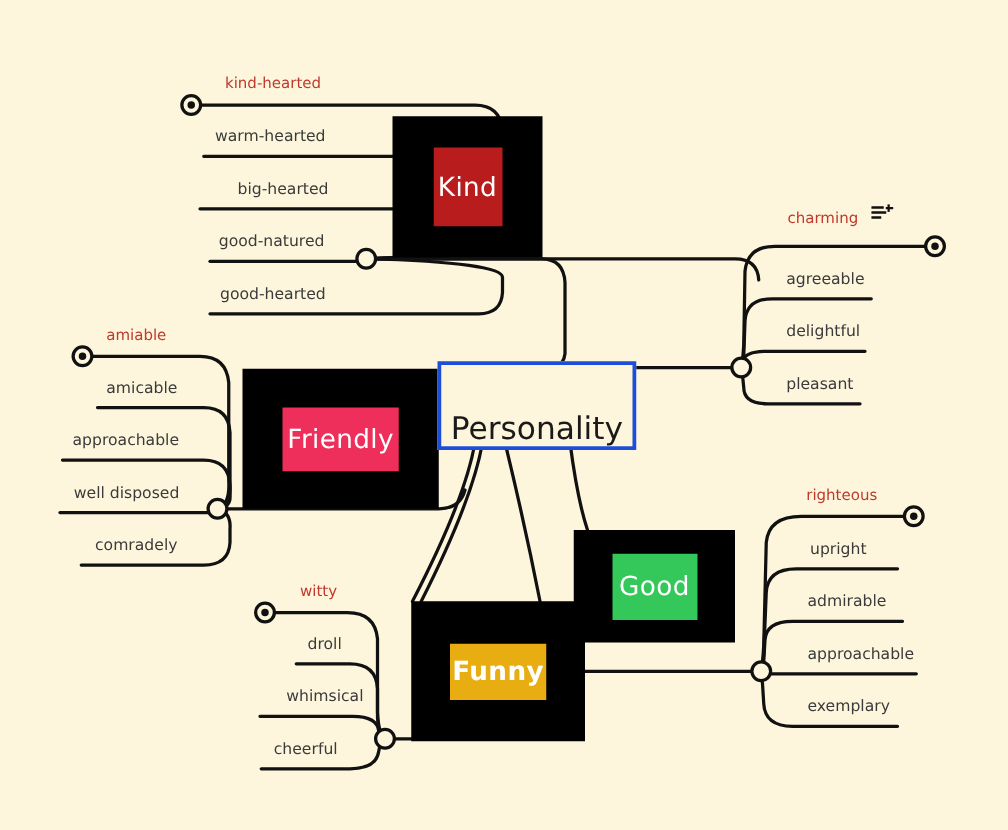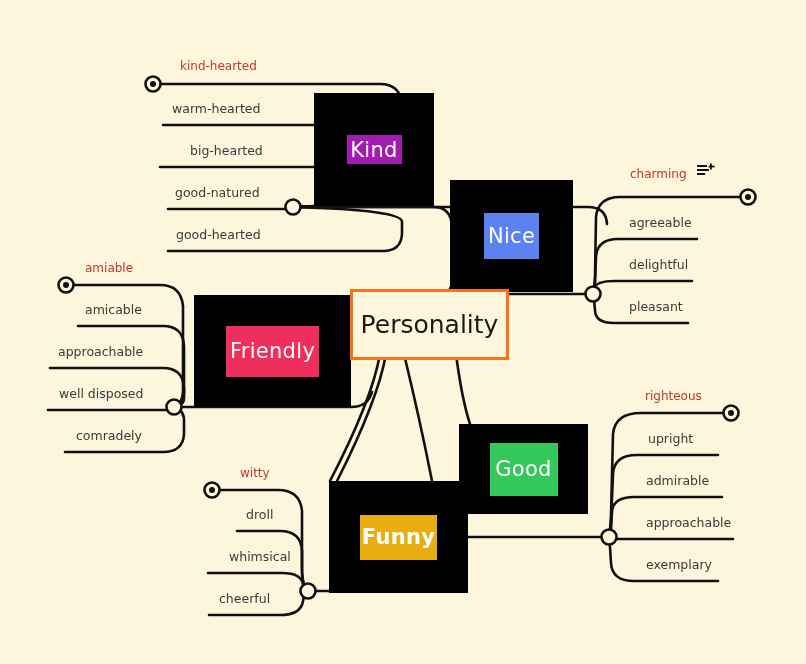--- a/index.html
+++ b/index.html
@@ -42,23 +42,23 @@
     letter-spacing: 0.3px;
     display: flex;
     align-items: center;
     justify-content: center;
     white-space: nowrap;
   }
   
   .root {
     position: absolute;
     background: #fdf6dc;
-    border: 3px solid #f97316;
+    border: 3px solid #1d4ed8;
     display: flex;
-    align-items: center;
+    align-items: flex-end;
     justify-content: center;
   }
   .root-label {
     font-family: "DejaVu Sans", sans-serif;
     font-size: 25px;
     color: #1a1a1a;
     white-space: nowrap;
   }
   
   .branch-title {
@@ -142,30 +142,25 @@
       <circle cx="731" cy="413" r="3" fill="#111111" stroke="none"></circle>
 
       <path d="M380,354 Q372,400 330,481"></path>
       <path d="M386,354 Q378,400 337,481"></path>
       <path d="M404,354 Q420,420 432,481"></path>
       <path d="M456,354 Q462,400 470,424"></path>
     </g>
   </svg>
 
   <div class="topic" style="left:314px; top:93px; width:120px; height:113px;">
-    <div class="chip" style="width:55px; height:29px; background:#a21caf;">
+    <div class="chip" style="width:55px; height:63px; background:#b91c1c;">
       <span>Kind</span>
     </div>
   </div>
 
-  <div class="topic" style="left:450px; top:180px; width:123px; height:112px;">
-    <div class="chip" style="width:55px; height:46px; background:#5b82f0;">
-      <span>Nice</span>
-    </div>
-  </div>
 
   <div class="topic" style="left:194px; top:295px; width:157px; height:112px;">
     <div class="chip" style="width:93px; height:51px; background:#ee2f5b;">
       <span>Friendly</span>
     </div>
   </div>
 
   <div class="topic" style="left:459px; top:424px; width:129px; height:90px;">
     <div class="chip" style="width:68px; height:53px; background:#34c759;">
       <span>Good</span>

